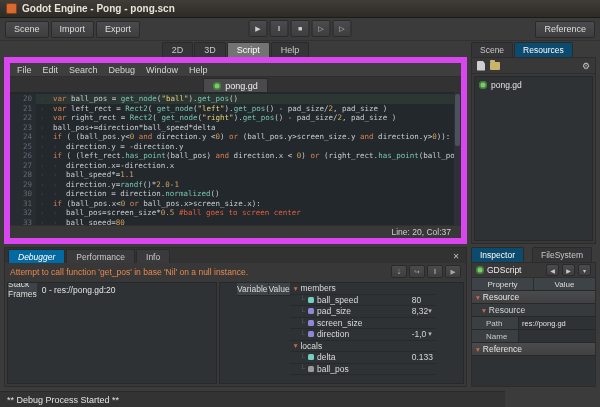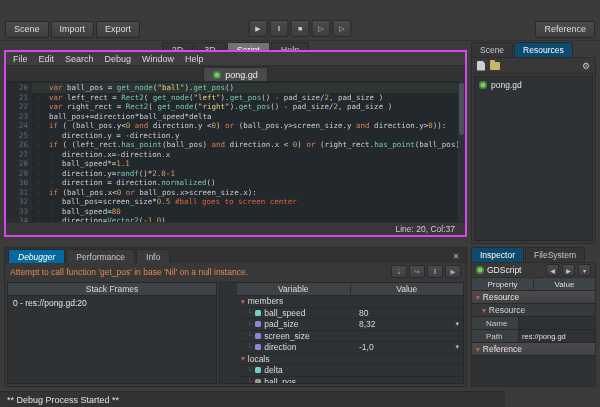--- a/index.html
+++ b/index.html
@@ -19,21 +19,21 @@
   .icon-btn.sm{width:16px;height:13px;font-size:6.5px;color:#a8a8a8;}
   .toolbar-center{position:absolute;left:50%;transform:translateX(-50%);top:2px;display:flex;gap:2px;}
   .toolbar-right{margin-left:auto;}
 
   
   .ws-tabs{position:absolute;left:4px;top:42px;width:463px;height:15px;display:flex;justify-content:center;gap:1px;align-items:flex-end;}
   .ws-tab{height:15px;padding:0 9px;display:flex;align-items:center;font-size:9px;color:#c8c8c8;background:#353537;border:1px solid #2a2a2a;border-bottom:none;border-radius:2px 2px 0 0;}
   .ws-tab.active{background:#737373;color:#fff;}
 
   
-  .script-panel{position:absolute;left:4px;top:50px;width:463px;height:187px;background:#383838;border:2px solid #d946ef;display:flex;flex-direction:column;}
+  .script-panel{position:absolute;left:4px;top:57px;width:463px;height:187px;background:#383838;border:6px solid #d946ef;display:flex;flex-direction:column;}
   .menubar{height:14px;display:flex;align-items:center;gap:11px;padding:0 7px;background:#3e3e3e;border-bottom:1px solid #2f2f2f;font-size:9px;color:#d6d6d6;}
   .scripttab-bar{height:15px;background:#323232;display:flex;justify-content:center;align-items:flex-end;}
   .scripttab{height:14px;display:flex;align-items:center;gap:4px;padding:0 9px;background:#4a4a4c;border:1px solid #2a2a2a;border-bottom:none;border-radius:2px 2px 0 0;font-size:9px;color:#eee;}
   .gd-icon{display:inline-block;width:8px;height:8px;border-radius:50%;background:var(--c-script_icon);box-shadow:inset 0 0 0 1.5px rgba(20,60,20,.55);}
   .code-area{flex:1;position:relative;background:#23282c;overflow:hidden;font-family:"DejaVu Sans Mono",monospace;font-size:7.5px;line-height:9.5px;}
   #code-lines{position:absolute;inset:0;padding-top:2px;}
   .code-row{display:flex;height:9.5px;white-space:pre;}
   .code-row.current .lt{background:rgba(130,190,120,.10);}
   .ln{flex:0 0 26px;text-align:right;padding-right:4px;background:#272c31;color:#5f6a72;}
   .lt{flex:1;padding-left:4px;overflow:hidden;}
@@ -46,21 +46,21 @@
 
   
   .dbg-panel{position:absolute;left:4px;top:247px;width:463px;height:140px;background:#383838;border:1px solid #2c2c2c;display:flex;flex-direction:column;}
   .dbg-tabs{height:15px;display:flex;align-items:flex-end;gap:1px;padding-left:3px;background:#323232;position:relative;}
   .dbg-tab{height:14px;padding:0 9px;display:flex;align-items:center;font-size:8.5px;color:#c8c8c8;background:#3a3a3c;border:1px solid #2a2a2a;border-bottom:none;border-radius:2px 2px 0 0;}
   .dbg-tab.active{background:#0369a1;color:#fff;font-style:italic;}
   .dbg-close{position:absolute;right:4px;top:2px;font-size:8px;color:#bbb;width:12px;height:12px;display:flex;align-items:center;justify-content:center;}
   .dbg-toolbar{height:17px;display:flex;align-items:center;gap:2px;padding:0 5px;justify-content:space-between;}
   .err-text{flex:1;font-size:8.5px;color:var(--c-error);overflow:hidden;white-space:nowrap;}
   .dbg-body{flex:1;display:flex;gap:2px;padding:2px;overflow:hidden;}
-  .subpanel{display:flex;flex-direction:column;border:1px solid #282828;background:#2e3235;overflow:hidden;}
+  .subpanel{display:flex;flex-direction:row;border:1px solid #282828;background:#2e3235;overflow:hidden;}
   .stack-panel{flex:0 0 210px;}
   .vars-panel{flex:1;padding-left:17px;}
   .panel-header{height:13px;flex:0 0 13px;background:#3e4347;border-bottom:1px solid #282828;display:flex;align-items:center;justify-content:center;font-size:8.5px;color:#dcdcdc;}
   .split-header{display:flex;}
   .split-header div{flex:1;display:flex;align-items:center;justify-content:center;border-right:1px solid #2a2e31;}
   .split-header div:last-child{border-right:none;}
   .stack-row{font-size:8.5px;color:#e4e4e4;padding:2px 5px;}
   .var-row{display:flex;height:11.5px;align-items:center;font-size:8.5px;border-bottom:1px solid rgba(0,0,0,.14);}
   .var-name{flex:0 0 118px;display:flex;align-items:center;gap:3px;padding-left:4px;overflow:hidden;color:#dcdcdc;}
   .var-name.child{padding-left:10px;}
@@ -77,21 +77,21 @@
   .rt-panel{position:absolute;left:471px;top:57px;width:125px;height:187px;background:#383838;border:1px solid #2c2c2c;display:flex;flex-direction:column;}
   .rt-toolbar{height:16px;display:flex;align-items:center;gap:5px;padding:0 5px;border-bottom:1px solid #2e2e2e;}
   .mini-page{width:8px;height:10px;background:#cfcfcf;border-radius:1px;clip-path:polygon(0 0,70% 0,100% 30%,100% 100%,0 100%);}
   .mini-folder{width:10px;height:8px;background:#c9b46a;border-radius:1px;position:relative;}
   .mini-folder:before{content:"";position:absolute;top:-2px;left:0;width:5px;height:2px;background:#c9b46a;border-radius:1px 1px 0 0;}
   .gear{margin-left:auto;font-size:9px;color:#c4c4c4;}
   .rt-list{flex:1;background:#2e3235;margin:2px;border:1px solid #282828;padding-top:1px;}
   .res-row{display:flex;align-items:center;gap:4px;height:13px;padding-left:4px;font-size:8.5px;color:#e2e2e2;}
 
   
-  .insp-tabs{position:absolute;left:471px;top:247px;width:125px;height:15px;display:flex;gap:1px;align-items:flex-start;}
+  .insp-tabs{position:absolute;left:471px;top:247px;width:125px;height:15px;display:flex;gap:8px;align-items:flex-start;}
   .insp-panel{position:absolute;left:471px;top:262px;width:125px;height:125px;background:#383838;border:1px solid #2c2c2c;display:flex;flex-direction:column;}
   .obj-bar{height:15px;display:flex;align-items:center;gap:3px;padding:0 4px;border-bottom:1px solid #2e2e2e;}
   .obj-name{flex:1;font-size:8.5px;color:#eee;overflow:hidden;white-space:nowrap;}
   .nav-btn{width:13px;height:12px;display:flex;align-items:center;justify-content:center;background:linear-gradient(#4b4b4d,#3e3e40);border:1px solid #2a2a2a;border-radius:2px;font-size:6px;color:#c8c8c8;}
   .insp-header{height:13px;display:flex;background:#3e4347;border-bottom:1px solid #282828;font-size:8px;color:#dcdcdc;}
   .insp-header div{flex:1;display:flex;align-items:center;justify-content:center;border-right:1px solid #2a2e31;}
   .insp-header div:last-child{border-right:none;}
   #insp-rows{flex:1;background:#2e3235;overflow:hidden;}
   .insp-cat{height:13px;display:flex;align-items:center;gap:3px;padding-left:4px;background:linear-gradient(#4b4b4d,#414143);border-bottom:1px solid #282828;font-size:8.5px;color:#e6e6e6;}
   .insp-group{height:13px;display:flex;align-items:center;gap:3px;padding-left:10px;background:#363a3d;border-bottom:1px solid #282828;font-size:8.5px;color:#d8d8d8;}
@@ -100,20 +100,24 @@
   .prop-value{flex:1;display:flex;align-items:center;padding-left:3px;background:#2e3235;font-size:7.5px;color:#e0e0e0;overflow:hidden;white-space:nowrap;}
 
   
   .statusbar{position:absolute;left:0;top:391px;width:505px;height:16px;background:#333333;border-top:1px solid #2a2a2a;display:flex;align-items:center;padding-left:7px;font-size:9px;color:#e4e4e4;}
 </style>
 </head>
 <body>
 
 <div id="app">
 
+  <div class="titlebar">
+    <span class="logo"></span>
+    <span class="title-text">Godot Engine - Pong - pong.scn</span>
+  </div>
 
   <div class="toolbar">
     <div class="tb-group" id="tb-left">
         <div class="btn">Scene</div>
         <div class="btn">Import</div>
         <div class="btn">Export</div>
       </div>
     <div class="toolbar-center tb-group" id="tb-center">
         <div class="icon-btn">▶</div>
         <div class="icon-btn">‖</div>
@@ -254,20 +258,23 @@
                 <span>locals</span>
               </div>
               <div class="var-value"></div>
             </div>
             <div class="var-row">
               <div class="var-name child">
                 <span class="treeline">└</span>
                 <span class="ticon" style="background: rgb(111, 208, 195);"></span>
                 <span>delta</span>
               </div>
+              <div class="var-value">
+                <span>0.133</span>
+              </div>
             </div>
             <div class="var-row">
               <div class="var-name child">
                 <span class="treeline">└</span>
                 <span class="ticon" style="background: rgb(154, 154, 154);"></span>
                 <span>ball_pos</span>
               </div>
               <div class="var-value">
                 <span></span>
               </div>
@@ -314,26 +321,26 @@
     <div id="insp-rows">
         <div class="insp-cat">
           <span class="fold-arrow">▾</span>
           <span>Resource</span>
         </div>
         <div class="insp-group">
           <span class="fold-arrow">▾</span>
           <span>Resource</span>
         </div>
         <div class="insp-prop">
+          <div class="prop-label">Path</div>
+          <div class="prop-value">res://pong.gd</div>
+        </div>
+        <div class="insp-prop">
           <div class="prop-label">Name</div>
           <div class="prop-value"></div>
-        </div>
-        <div class="insp-prop">
-          <div class="prop-label">Path</div>
-          <div class="prop-value">res://pong.gd</div>
         </div>
         <div class="insp-cat">
           <span class="fold-arrow">▾</span>
           <span>Reference</span>
         </div>
       </div>
   </div>
 
   <div class="statusbar">
     <span>** Debug Process Started **</span>

